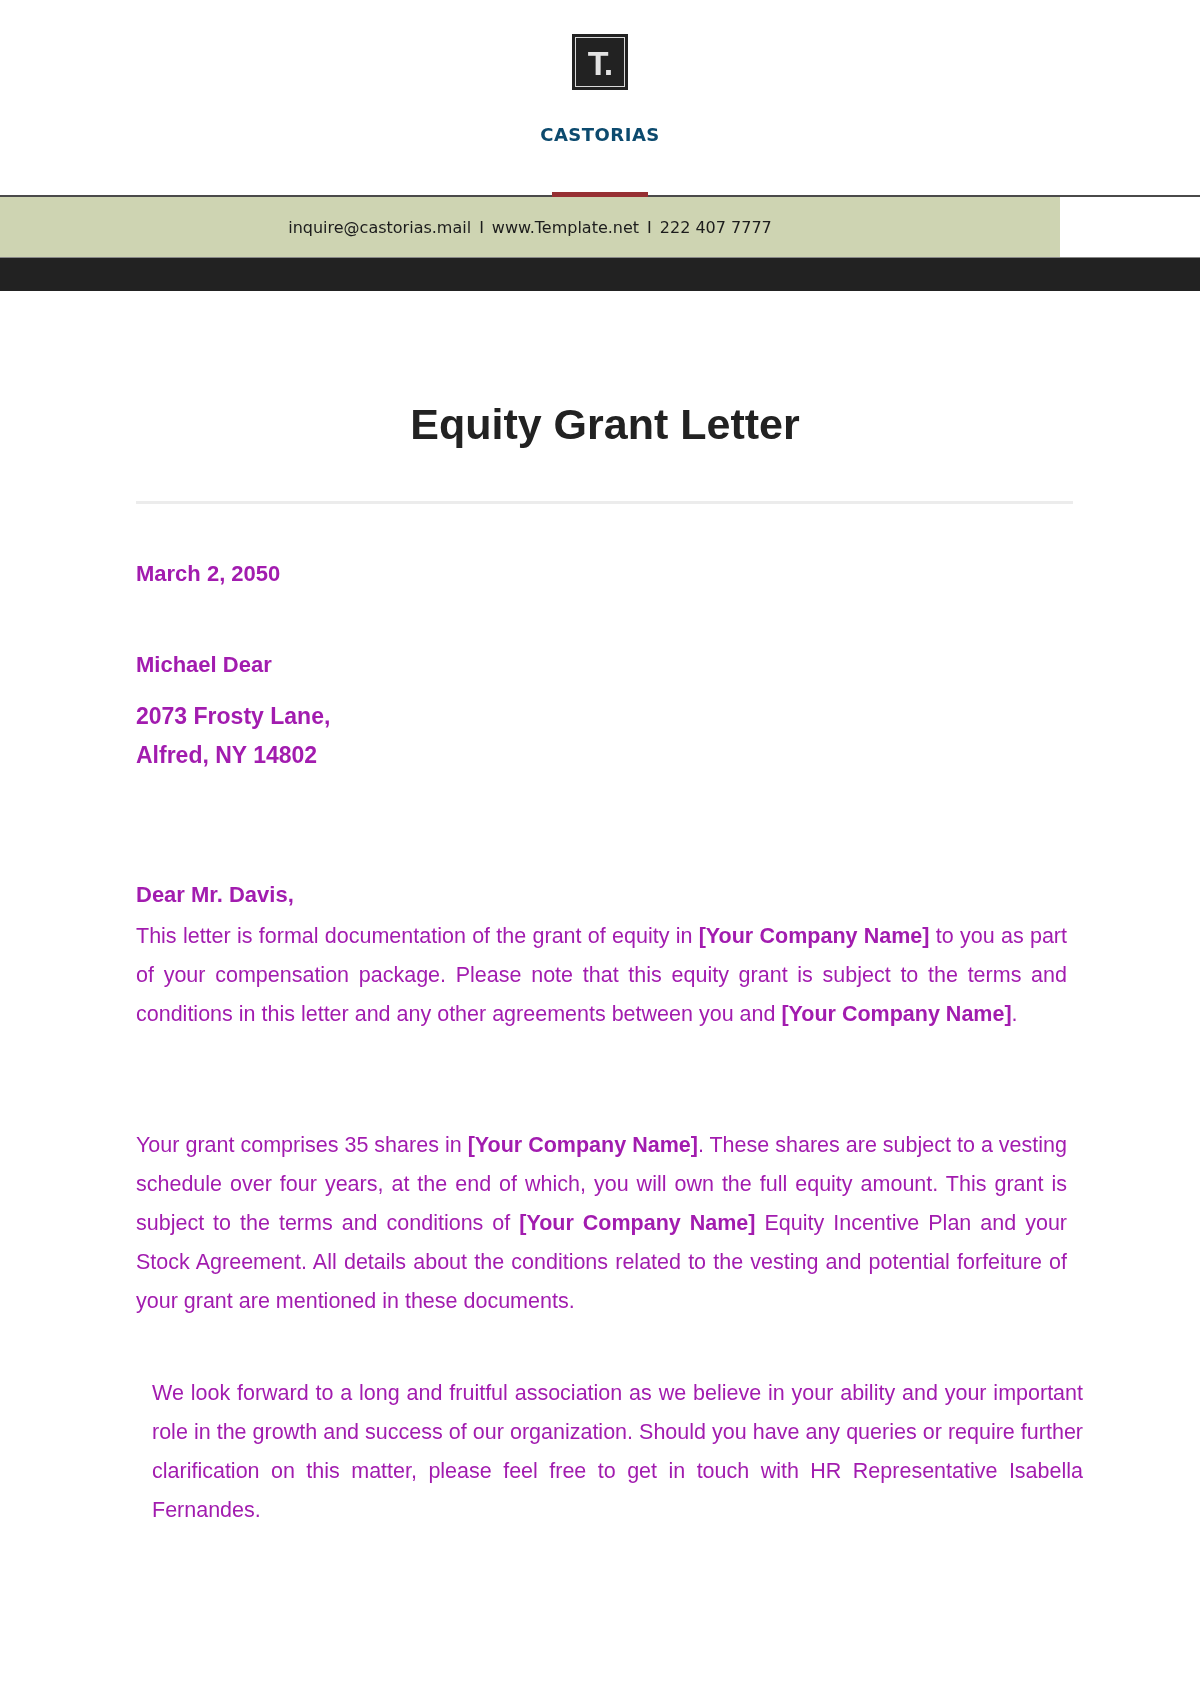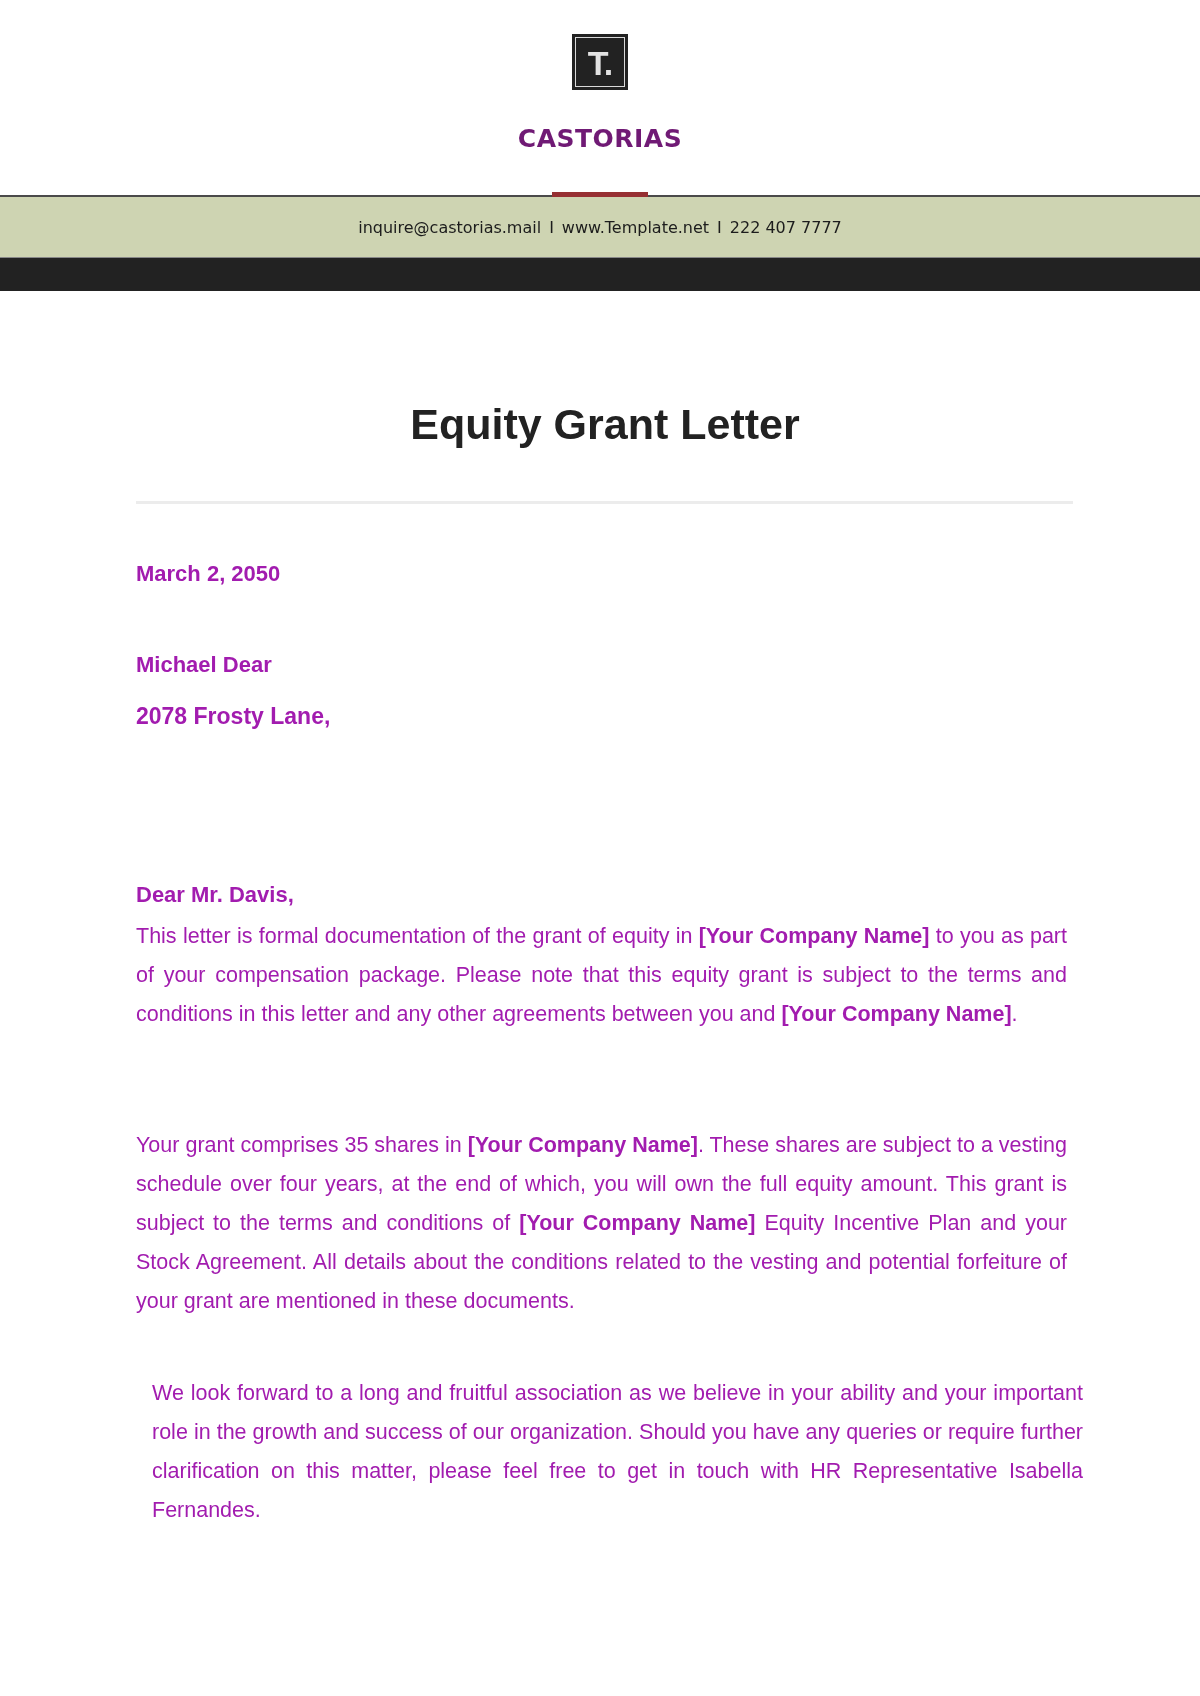--- a/index.html
+++ b/index.html
@@ -12,27 +12,27 @@
       background: #222222; border: 1px solid #222;
       box-shadow: inset 0 0 0 2px #222, inset 0 0 0 3px #d9d9d9;
       display: flex; align-items: center; justify-content: center;
     }
     .logo-glyph {
       font-family: "Liberation Sans", sans-serif; font-weight: 700; font-size: 34px;
       color: #e2e2e2; letter-spacing: -1px; line-height: 1; margin-top: 2px;
     }
     .brand {
       position: absolute; left: 0; width: 1200px; top: 124px; text-align: center;
-      font-family: "DejaVu Sans", sans-serif; font-weight: 700; font-size: 25px;
-      letter-spacing: 0.5px; color: #701a75;
+      font-family: "DejaVu Sans", sans-serif; font-weight: 700; font-size: 18px;
+      letter-spacing: 0.5px; color: #0c4a6e;
     }
     .rule-top { position: absolute; left: 0; top: 195px; width: 1200px; height: 2px; background: #4a4a4a; }
     .accent { position: absolute; left: 552px; top: 192px; width: 96px; height: 7px; background: #962f32; }
     .contact-band {
-      position: absolute; left: 0; top: 197px; width: 1200px; height: 60px; background: #ced4b2;
+      position: absolute; left: 0; top: 197px; width: 1060px; height: 60px; background: #ced4b2;
       display: flex; align-items: center; justify-content: center;
       font-family: "DejaVu Sans", sans-serif; font-size: 16px; color: #1c1c1c;
     }
     .contact-band .sep { margin: 0 8px; }
     .dark-band { position: absolute; left: 0; top: 257px; width: 1200px; height: 34px; background: #222222; border-top: 1px solid #888; }
 
     .title {
       position: absolute; left: 0; width: 1210px; top: 400px; text-align: center;
       font-family: "Liberation Sans", sans-serif; font-weight: 700; font-size: 43px; color: #222;
     }
@@ -63,21 +63,22 @@
   </div>
   <div class="dark-band"></div>
 </div>
 
 <h1 class="title">Equity Grant Letter</h1>
 <div class="title-rule"></div>
 
 <div class="letter bold-line" style="top:559px;">March 2, 2050</div>
 <div class="letter bold-line" style="top:650px;">Michael Dear</div>
 <div class="letter addr" style="top:697px;">
-  <div>2078 Frosty Lane,</div>
+  <div>2073 Frosty Lane,</div>
+  <div>Alfred, NY 14802</div>
 </div>
 <div class="letter bold-line" style="top:840px;margin-top:40px;">Dear Mr. Davis,</div>
 
 <p class="letter para" style="top:917px;"><span>This letter is formal documentation of the grant of equity in </span><b>[Your Company Name]</b><span> to you as part of your compensation package. Please note that this equity grant is subject to the terms and conditions in this letter and any other agreements between you and </span><b>[Your Company Name]</b><span>.</span></p>
 
 <p class="letter para" style="top:1126px;"><span>Your grant comprises 35 shares in </span><b>[Your Company Name]</b><span>. These shares are subject to a vesting schedule over four years, at the end of which, you will own the full equity amount. This grant is subject to the terms and conditions of </span><b>[Your Company Name]</b><span> Equity Incentive Plan and your Stock Agreement. All details about the conditions related to the vesting and potential forfeiture of your grant are mentioned in these documents.</span></p>
 
 <p class="letter para" style="top:1374px;margin-left:16px;">We look forward to a long and fruitful association as we believe in your ability and your important role in the growth and success of our organization. Should you have any queries or require further clarification on this matter, please feel free to get in touch with HR Representative Isabella Fernandes.</p>
 
 </body></html>

